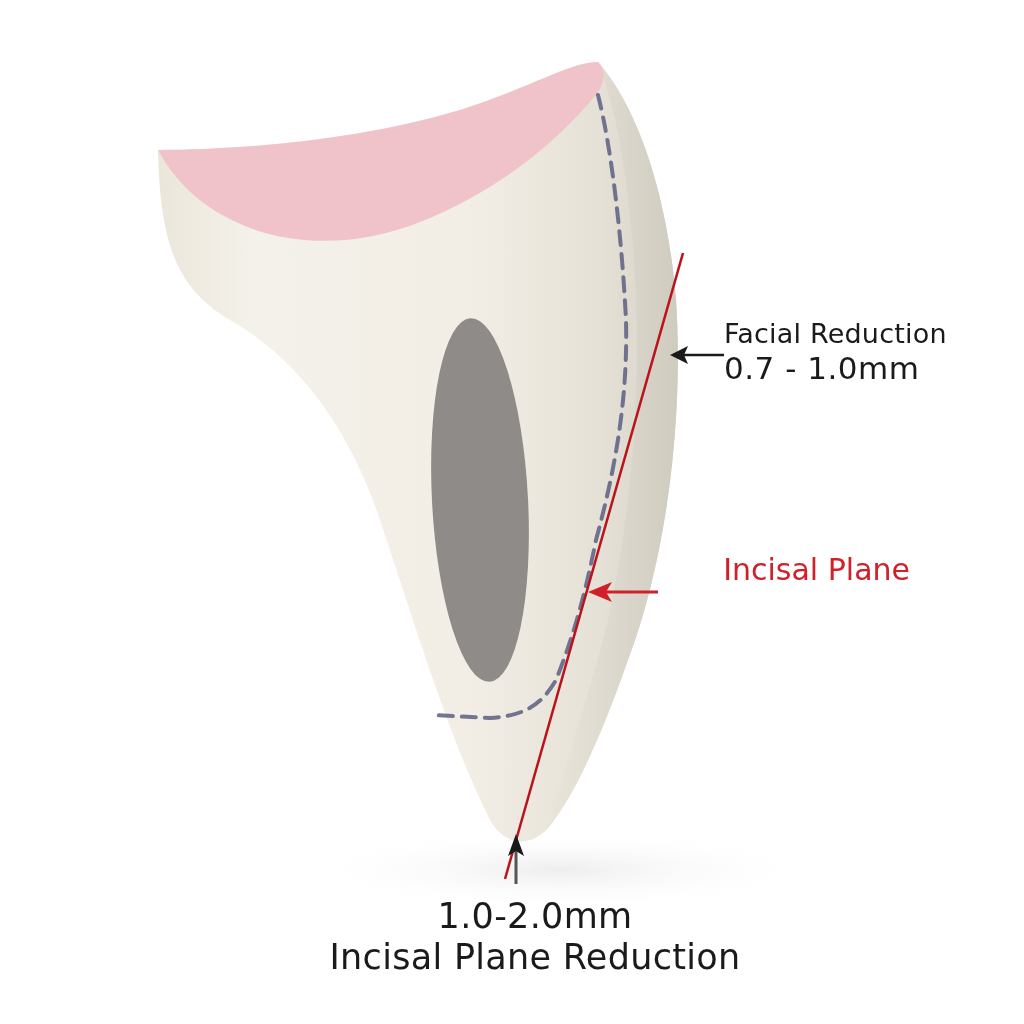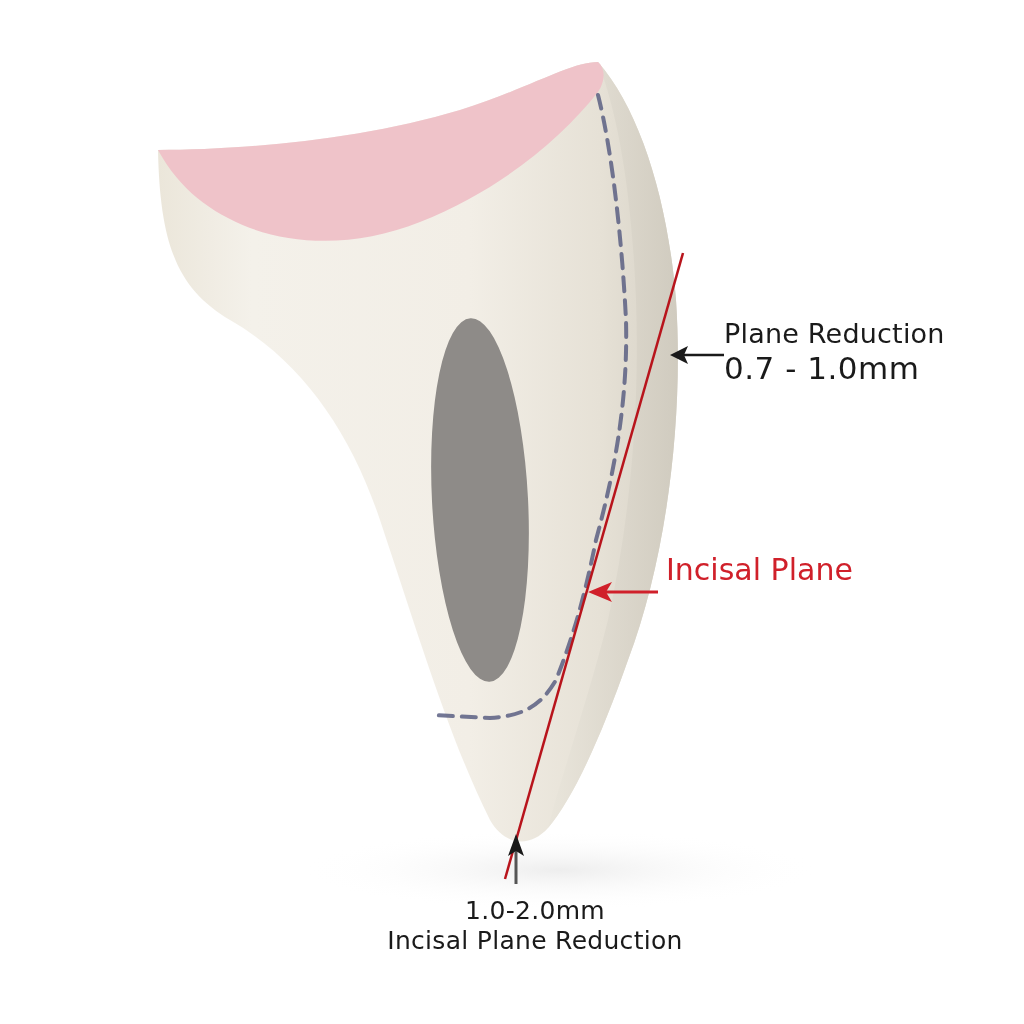--- a/index.html
+++ b/index.html
@@ -2,24 +2,24 @@
 <html><head>
   <meta charset="utf-8">
   <style>
     html, body { margin: 0; padding: 0; background: #ffffff; }
     body { width: 1024px; height: 1024px; position: relative; overflow: hidden; }
     .canvas { position: absolute; left: 0; top: 0; width: 1024px; height: 1024px; }
     .label { position: absolute; font-family: "DejaVu Sans", sans-serif; line-height: 1.18; white-space: nowrap; }
     .facial { left: 724px; top: 318px; color: #1a1a1a; }
     .facial .l1 { font-size: 27px; display: block; letter-spacing: 0.2px; }
     .facial .l2 { font-size: 31px; display: block; letter-spacing: 0.5px; }
-    .incisal-plane { left: 666px; top: 552px; color: #d0202a; text-align: left; width: 244px; }
+    .incisal-plane { left: 666px; top: 552px; color: #d0202a; text-align: right; width: 244px; }
     .incisal-plane span { font-size: 30px; display: block; }
     .length { left: 290px; top: 896px; width: 490px; text-align: center; color: #1a1a1a; }
-    .length span { font-size: 25px; display: block; letter-spacing: 0.3px; }
+    .length span { font-size: 35px; display: block; letter-spacing: 0.3px; }
   </style>
 </head>
 <body>
 
 <svg class="canvas" viewBox="0 0 1024 1024" xmlns="http://www.w3.org/2000/svg">
   <defs>
     <linearGradient id="toothGrad" x1="0" y1="0" x2="1" y2="0">
       <stop offset="0" stop-color="#ebe6da"></stop>
       <stop offset="0.18" stop-color="#f4f1ea"></stop>
       <stop offset="0.6" stop-color="#f2eee6"></stop>
@@ -86,21 +86,21 @@
     <path d="M588 592 L612 582 L606 592 L612 602 Z" fill="#d0202a"></path>
   </g>
 
   <g>
     <line x1="516" y1="884" x2="516" y2="846" stroke="#555555" stroke-width="3"></line>
     <path d="M516 834 L524 856 L516 851 L508 856 Z" fill="#1a1a1a"></path>
   </g>
 </svg>
 
 <div class="label facial">
-  <span class="l1">Plane Reduction</span>
+  <span class="l1">Facial Reduction</span>
   <span class="l2">0.7 - 1.0mm</span>
 </div>
 
 <div class="label incisal-plane">
   <span>Incisal Plane</span>
 </div>
 
 <div class="label length">
   <span>1.0-2.0mm</span>
   <span>Incisal Plane Reduction</span>

